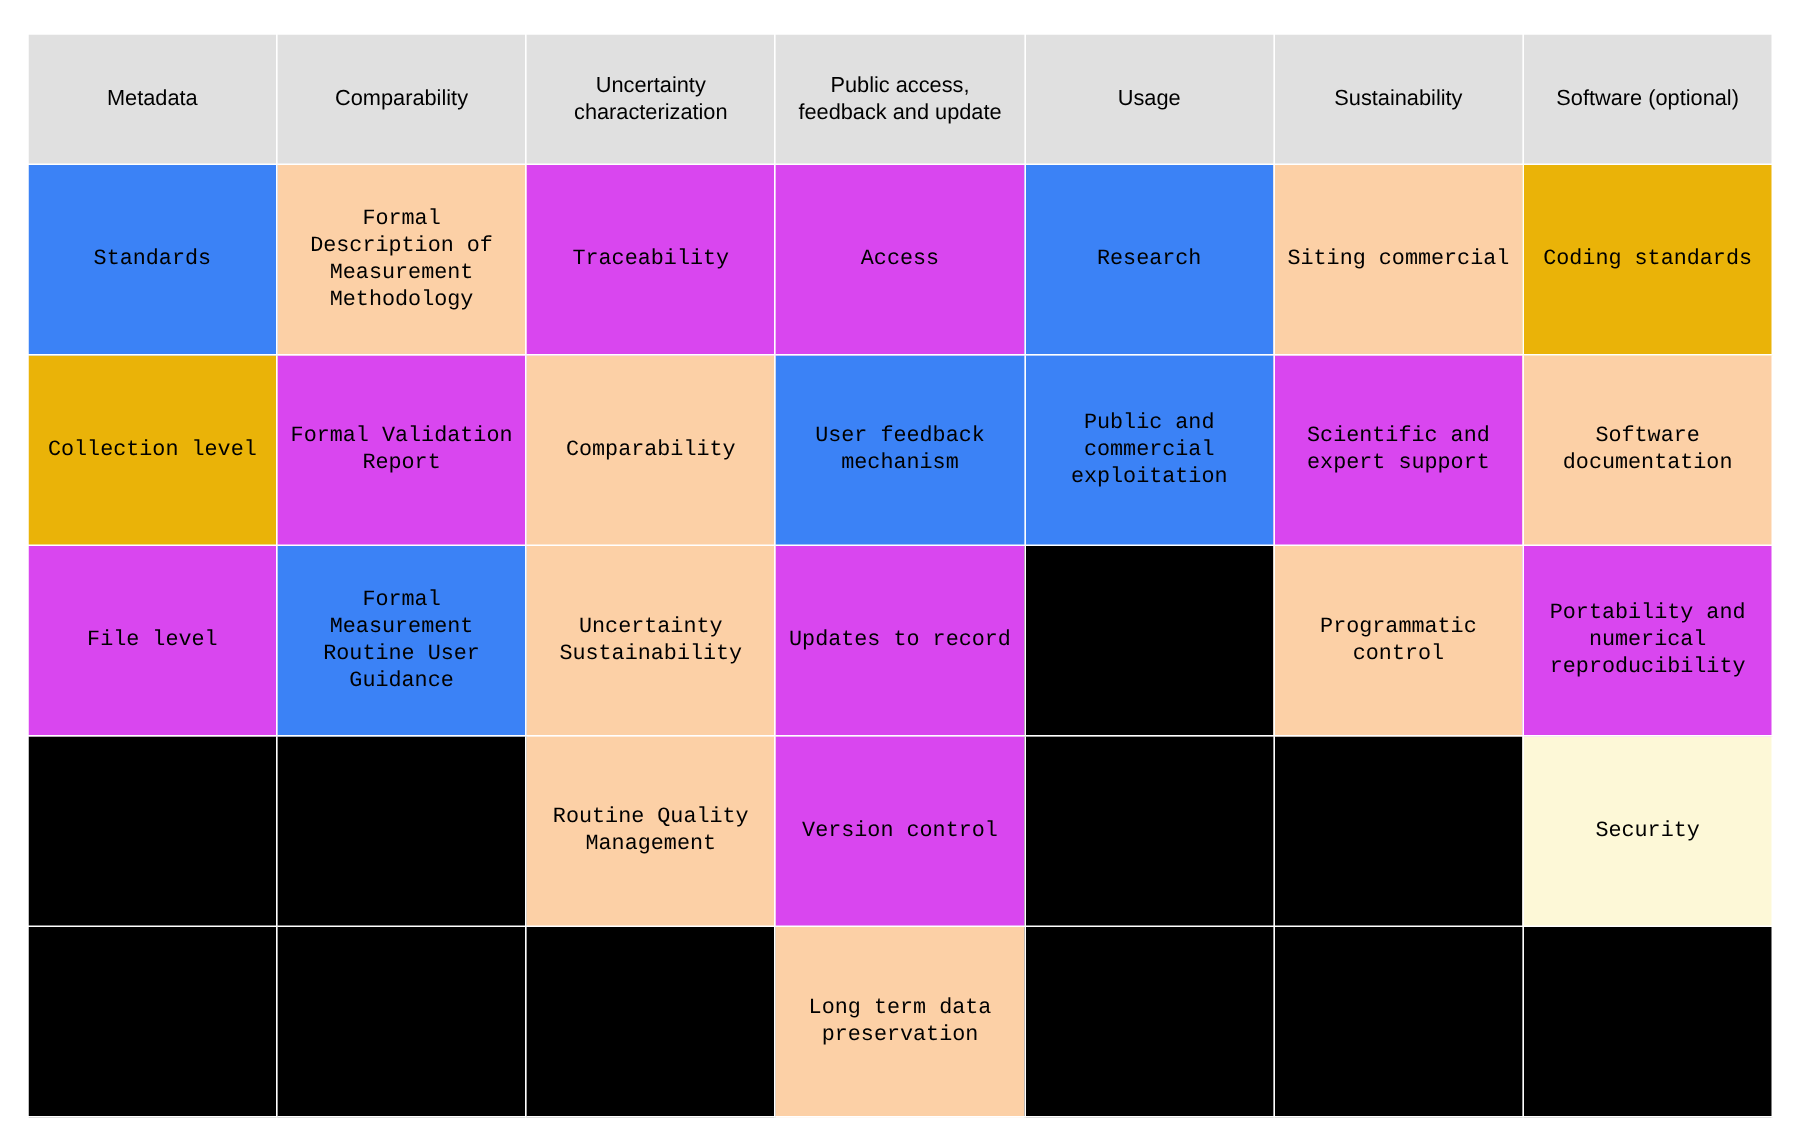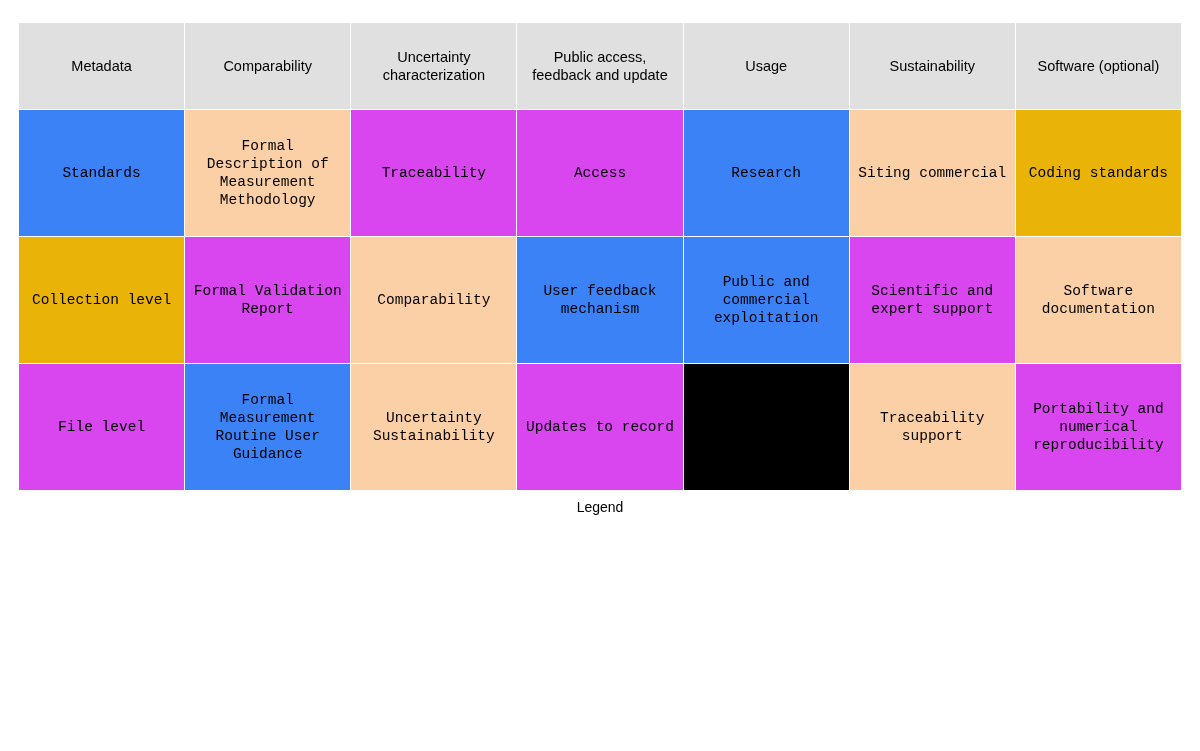--- a/index.html
+++ b/index.html
@@ -112,22 +112,40 @@
           <td class="lv6">Public and commercial exploitation</td>
           <td class="lv5">Scientific and expert support</td>
           <td class="lv4">Software documentation</td>
         </tr>
         <tr>
           <td class="lv5">File level</td>
           <td class="lv6">Formal Measurement Routine User Guidance</td>
           <td class="lv4">Uncertainty Sustainability</td>
           <td class="lv5">Updates to record</td>
           <td class="empty"></td>
-          <td class="lv4">Traceability support</td>
+          <td class="lv4">Programmatic control</td>
           <td class="lv5">Portability and numerical reproducibility</td>
+        </tr>
+        <tr>
+          <td class="empty"></td>
+          <td class="empty"></td>
+          <td class="lv4">Routine Quality Management</td>
+          <td class="lv5">Version control</td>
+          <td class="empty"></td>
+          <td class="empty"></td>
+          <td class="lv1">Security</td>
+        </tr>
+        <tr>
+          <td class="empty"></td>
+          <td class="empty"></td>
+          <td class="empty"></td>
+          <td class="lv4">Long term data preservation</td>
+          <td class="empty"></td>
+          <td class="empty"></td>
+          <td class="empty"></td>
         </tr>
       </tbody>
   </table>
 
   <table class="legend">
     <tbody>
       <tr>
         <td class="legend-title" colspan="7">Legend</td>
       </tr>
 

